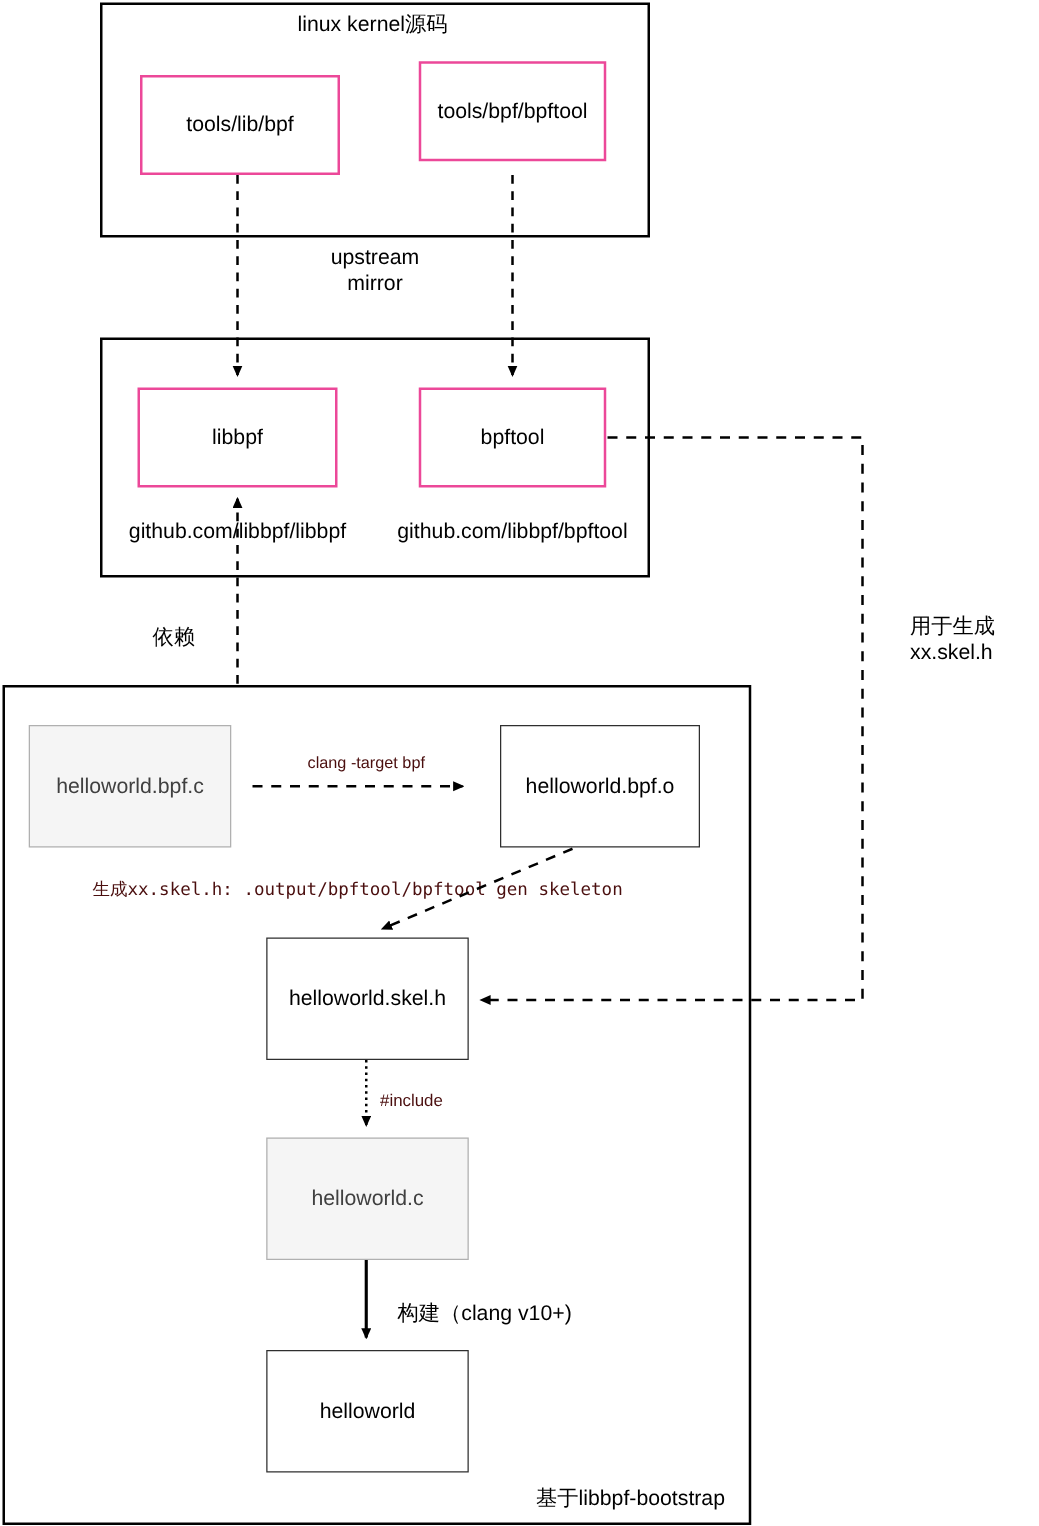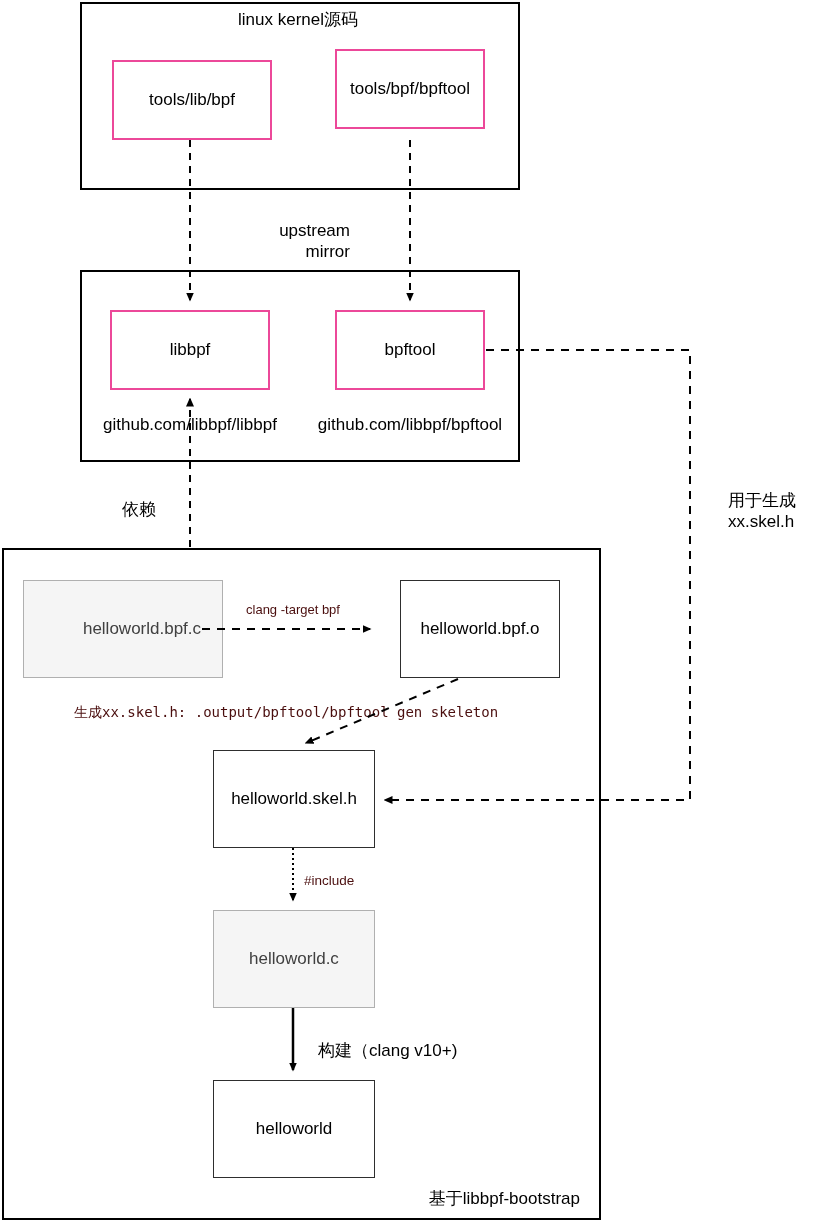--- a/index.html
+++ b/index.html
@@ -58,36 +58,36 @@
 </head>
 <body>
 
 <div id="canvas">
 
   <div class="container" style="left:80px;top:2px;width:436px;height:184px;"></div>
   <div class="title-label" style="left:80px;top:8px;width:436px;">linux kernel源码</div>
   <div class="node" style="left:112px;top:60px;width:156px;height:76px;">tools/lib/bpf</div>
   <div class="node" style="left:335px;top:49px;width:146px;height:76px;">tools/bpf/bpftool</div>
 
-  <div class="label center" style="left:250px;top:220px;width:100px;text-align:right;">upstream
+  <div class="label center" style="left:250px;top:195px;width:100px;">upstream
 mirror</div>
 
   <div class="container" style="left:80px;top:270px;width:436px;height:188px;"></div>
   <div class="node" style="left:110px;top:310px;width:156px;height:76px;">libbpf</div>
   <div class="node" style="left:335px;top:310px;width:146px;height:76px;">bpftool</div>
   <div class="label center" style="left:80px;top:414px;width:220px;">github.com/libbpf/libbpf</div>
   <div class="label center" style="left:300px;top:414px;width:220px;">github.com/libbpf/bpftool</div>
 
   <div class="label" style="left:122px;top:499px;width:60px;">依赖</div>
   <div class="label" style="left:728px;top:490px;width:100px;">用于生成
 xx.skel.h</div>
 
   <div class="container" style="left:2px;top:548px;width:595px;height:668px;"></div>
 
-  <div class="node gray" style="left:23px;top:580px;width:160px;height:96px;padding-left:38px;">helloworld.bpf.c</div>
+  <div class="node gray" style="left:23px;top:580px;width:160px;height:96px;">helloworld.bpf.c</div>
   <div class="label center small maroon" style="left:223px;top:602px;width:140px;">clang -target bpf</div>
   <div class="node thin" style="left:380px;top:580px;width:158px;height:96px;margin-left:20px;">helloworld.bpf.o</div>
 
   <div class="label mono maroon" style="left:74px;top:702px;width:460px;">生成xx.skel.h: .output/bpftool/bpftool gen skeleton</div>
 
   <div class="node thin" style="left:213px;top:750px;width:160px;height:96px;">helloworld.skel.h</div>
 
   <div class="label small maroon" style="left:304px;top:873px;width:80px;font-size:13.5px;">#include</div>
 
   <div class="node gray" style="left:213px;top:910px;width:160px;height:96px;">helloworld.c</div>

